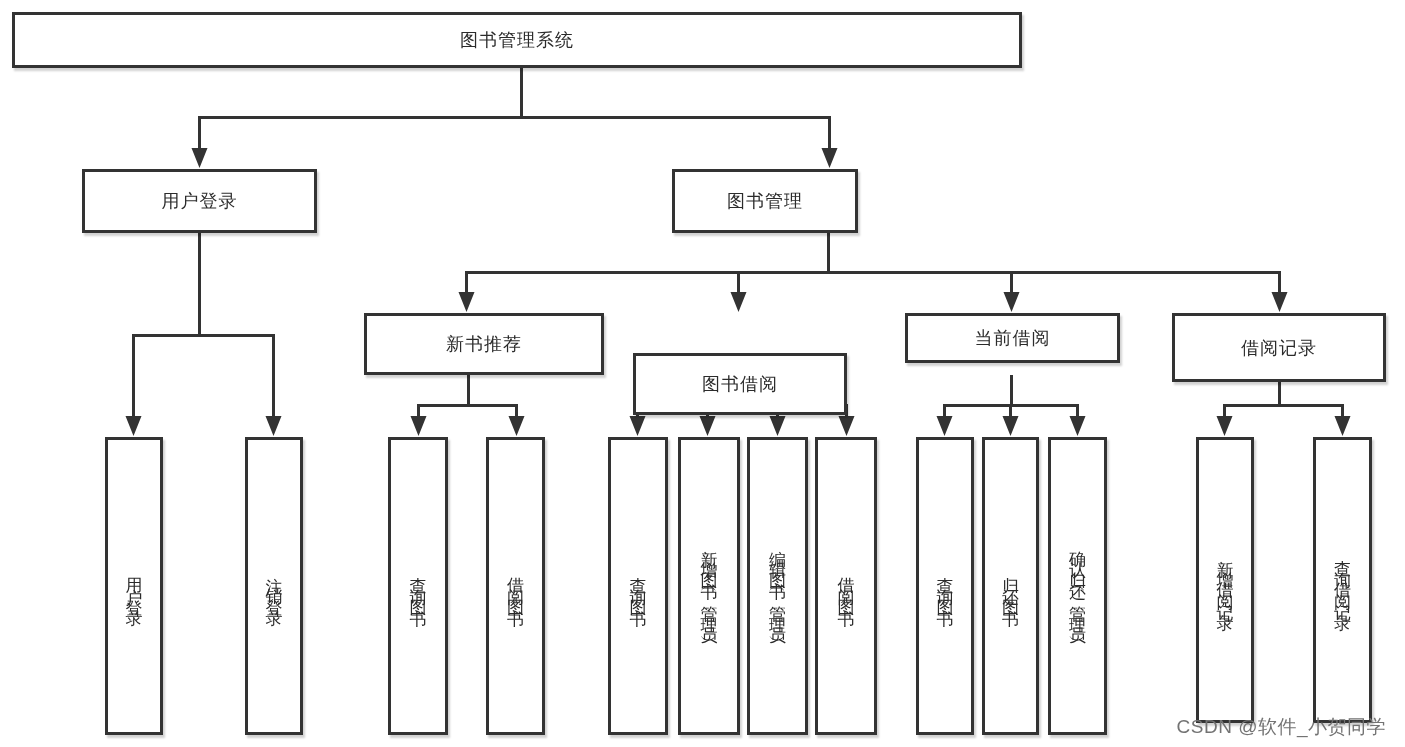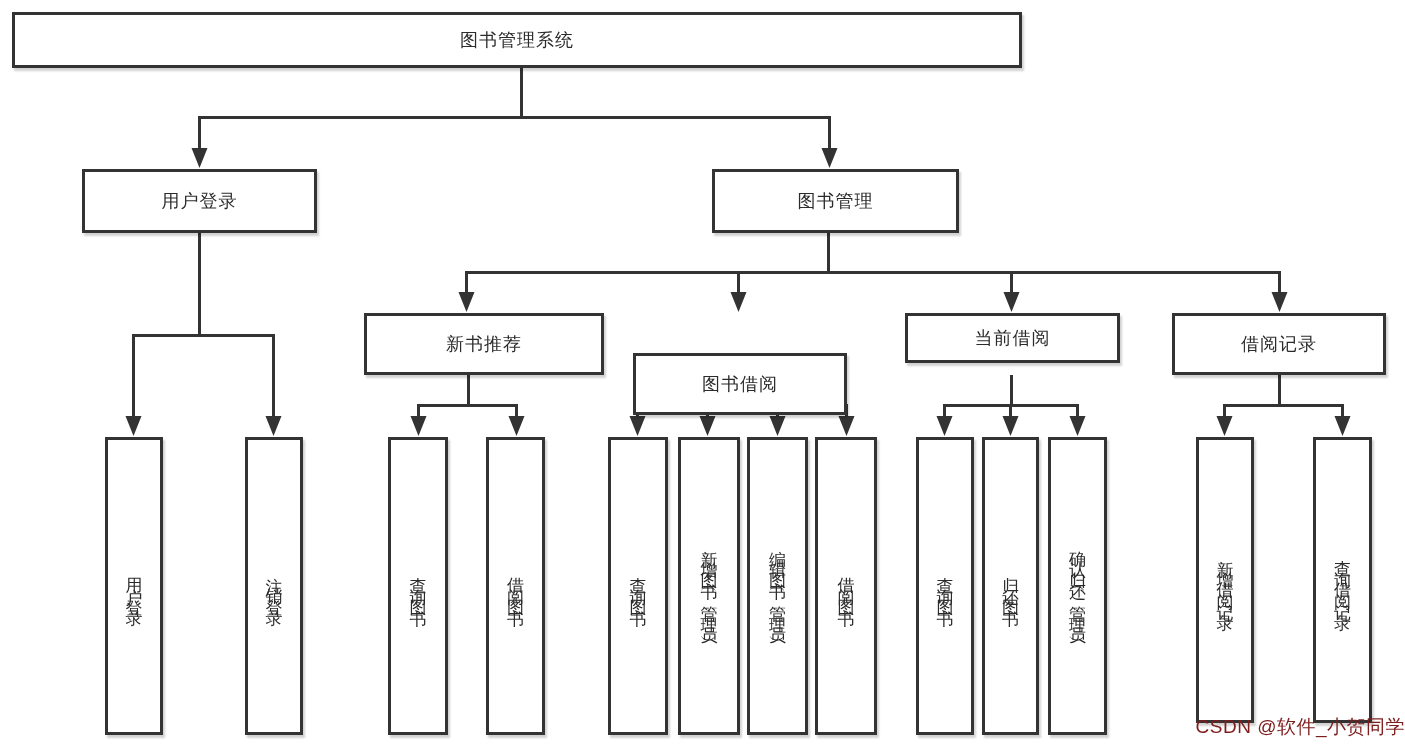--- a/index.html
+++ b/index.html
@@ -30,24 +30,24 @@
   .vlabel{
     writing-mode:vertical-rl;
     text-orientation:mixed;
     font-size:17px;
     letter-spacing:11px;
     line-height:1;
     white-space:nowrap;
   }
   .watermark{
     position:absolute;
-    right:0;top:714px;
+    right:19px;top:714px;
     z-index:3;
     font-size:19px;
-    color:#7f1d1d;
+    color:#737373;
     letter-spacing:0.5px;
     white-space:nowrap;
     margin-left:28px;
   }
 </style>
 </head>
 <body>
 
 <div class="stage">
 
@@ -89,34 +89,34 @@
     </g>
   </svg>
 
   <div class="box" style="left:12px;top:12px;width:1010px;height:56px;">
     <span class="hlabel">图书管理系统</span>
   </div>
 
   <div class="box" style="left:82px;top:169px;width:235px;height:64px;">
     <span class="hlabel">用户登录</span>
   </div>
-  <div class="box" style="left:712px;top:169px;width:247px;height:64px;">
+  <div class="box" style="left:672px;top:169px;width:186px;height:64px;">
     <span class="hlabel">图书管理</span>
   </div>
 
   <div class="box" style="left:364px;top:313px;width:240px;height:62px;">
     <span class="hlabel">新书推荐</span>
   </div>
   <div class="box" style="left:633px;top:329px;width:214px;height:62px;margin-top:24px;">
     <span class="hlabel">图书借阅</span>
   </div>
   <div class="box" style="left:905px;top:313px;width:215px;height:50px;">
     <span class="hlabel">当前借阅</span>
   </div>
-  <div class="box" style="left:1172px;top:313px;width:214px;height:62px;">
+  <div class="box" style="left:1172px;top:313px;width:214px;height:69px;">
     <span class="hlabel">借阅记录</span>
   </div>
 
   <div class="box vbox" style="left:105px;top:437px;width:58px;height:298px;">
     <span class="vlabel">用户登录</span>
   </div>
   <div class="box vbox" style="left:245px;top:437px;width:58px;height:298px;">
     <span class="vlabel">注销登录</span>
   </div>
 

